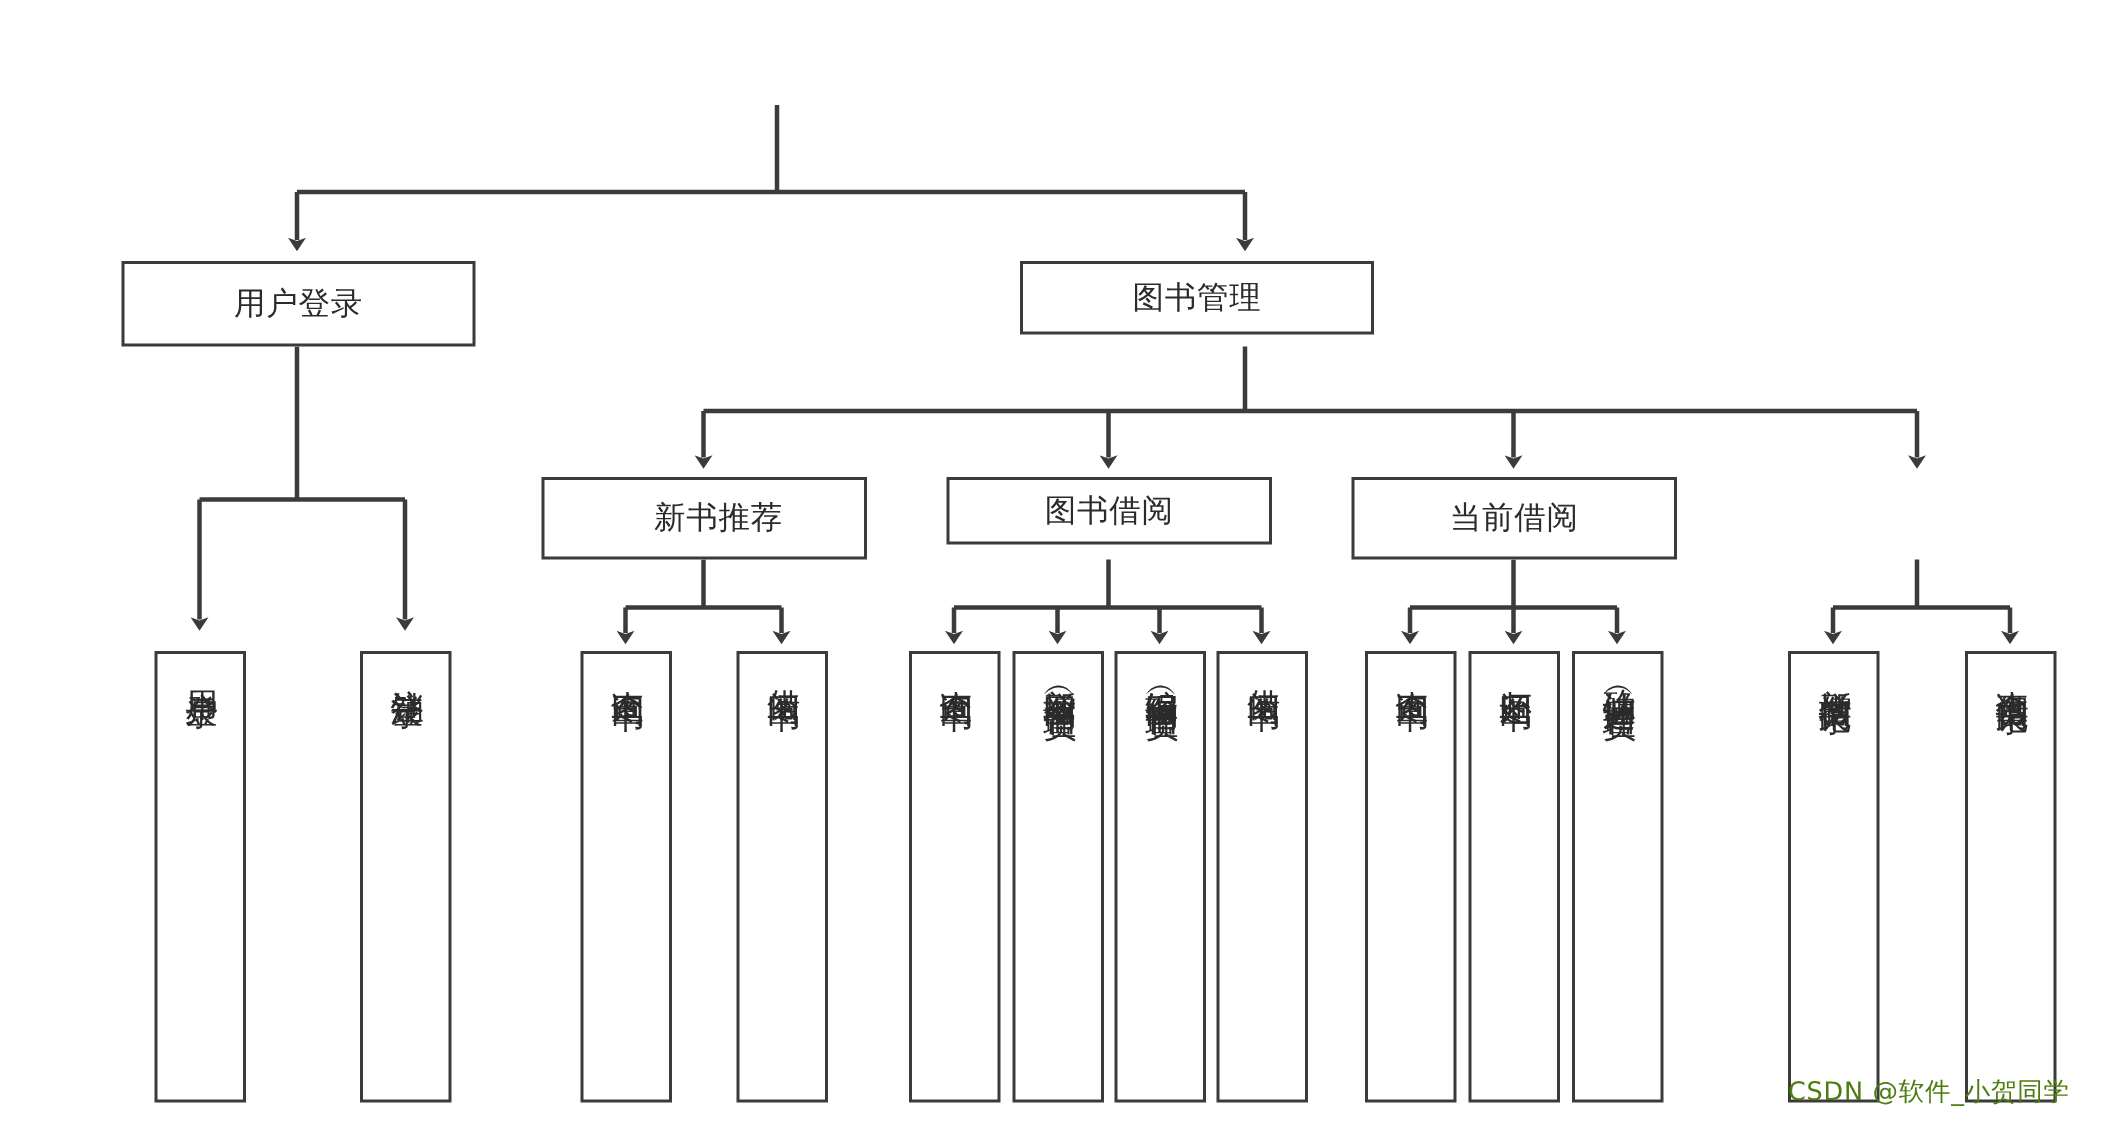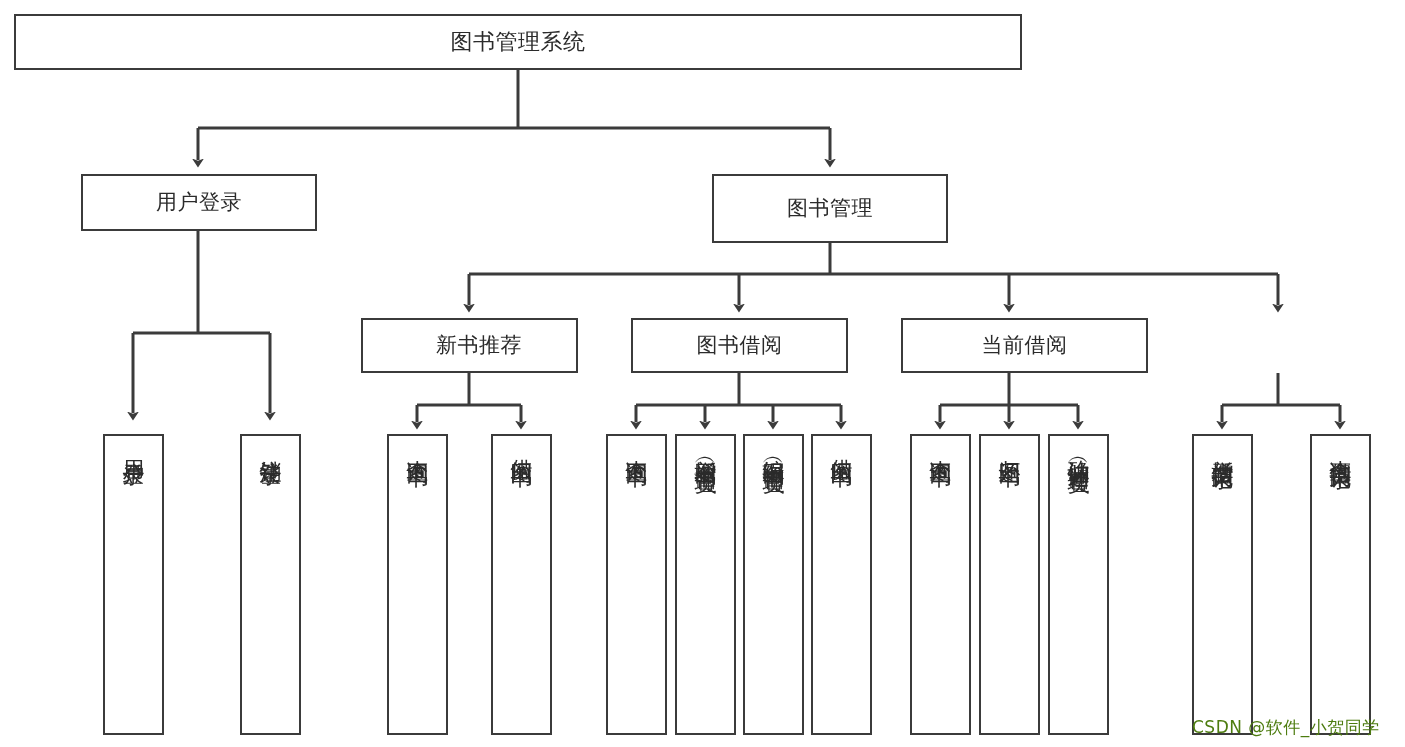--- a/index.html
+++ b/index.html
@@ -117,38 +117,35 @@
       <path d="M1009,405 L1009,422" marker-end="url(#arrow)"></path>
       <path d="M1078,405 L1078,422" marker-end="url(#arrow)"></path>
 
       <path d="M1278,373 L1278,405"></path>
       <path d="M1222,405 L1340,405"></path>
       <path d="M1222,405 L1222,422" marker-end="url(#arrow)"></path>
       <path d="M1340,405 L1340,422" marker-end="url(#arrow)"></path>
     </g>
   </svg>
 
-  <div class="node horizontal root" style="left:14px; top:14px; width:1008px; height:56px;">
-    <span class="node-label">图书管理系统</span>
-  </div>
 
   <div class="node horizontal" style="left:81px; top:174px; width:236px; height:57px;">
     <span class="node-label">用户登录</span>
   </div>
-  <div class="node horizontal" style="left:712px; top:174px; width:236px; height:69px;">
+  <div class="node horizontal" style="left:680px; top:174px; width:236px; height:49px;">
     <span class="node-label">图书管理</span>
   </div>
 
   <div class="node horizontal" style="left:361px; top:318px; width:217px; height:55px;padding-left:19px;">
     <span class="node-label">新书推荐</span>
   </div>
-  <div class="node horizontal" style="left:631px; top:318px; width:217px; height:55px;">
+  <div class="node horizontal" style="left:631px; top:318px; width:217px; height:45px;">
     <span class="node-label">图书借阅</span>
   </div>
-  <div class="node horizontal" style="left:901px; top:318px; width:247px; height:55px;">
+  <div class="node horizontal" style="left:901px; top:318px; width:217px; height:55px;">
     <span class="node-label">当前借阅</span>
   </div>
 
   <div class="node vertical" style="left:103px; top:434px; width:61px; height:301px;">
     <span class="node-label">用户登录</span>
   </div>
   <div class="node vertical" style="left:240px; top:434px; width:61px; height:301px;">
     <span class="node-label">注销登录</span>
   </div>
 

